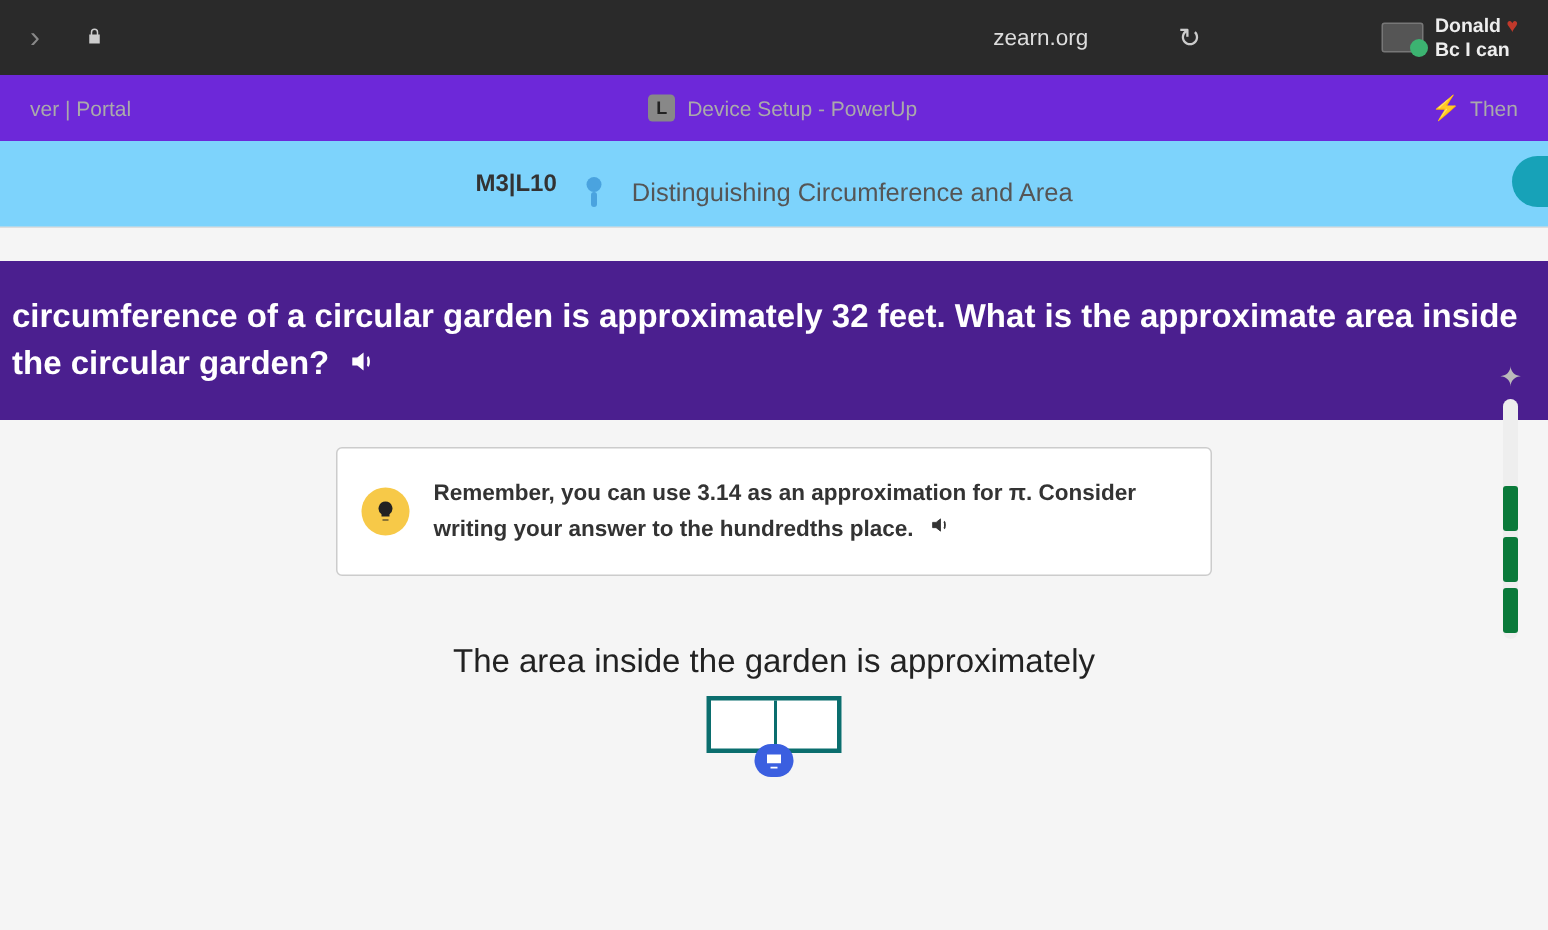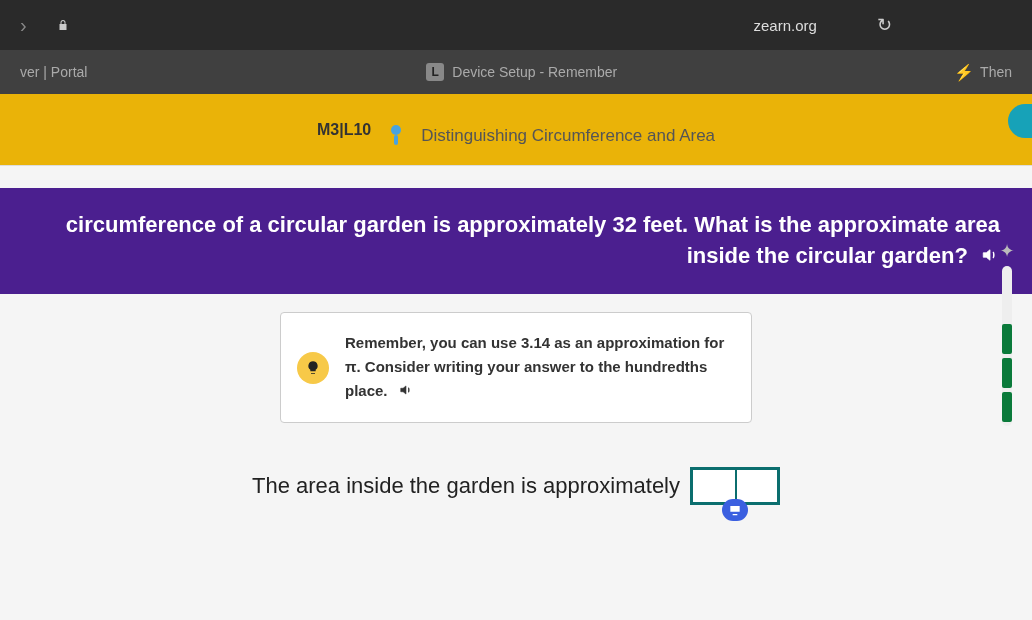--- a/index.html
+++ b/index.html
@@ -57,21 +57,21 @@
     border-radius: 2px;
     position: relative;
   }
   .profile-avatar .dot {
     position: absolute; bottom: -4px; right: -4px;
     width: 12px; height: 12px; border-radius: 50%;
     background: #3cb371;
   }
   .heart { color: #c0392b; }
   .tab-bar {
-    background: #404040;
+    background: #6d28d9;
     height: 44px;
     display: flex;
     align-items: center;
     color: #aaa;
     font-size: 14px;
     padding: 0 10px;
   }
   .tab {
     display: flex;
     align-items: center;
@@ -97,22 +97,22 @@
     font-size: 16px;
     align-items: center; justify-content: center;
   }
   .tab-spacer { flex: 1; }
   .content-area {
     background: #f5f5f5;
     height: calc(100% - 94px);
     position: relative;
   }
   .lesson-bar {
-    background: #eab308;
-    height: 72px;
+    background: #7dd3fc;
+    height: 58px;
     display: flex;
     align-items: center;
     justify-content: center;
     gap: 20px;
     color: #444;
     border-bottom: 1px solid #ddd;
   }
   .lesson-code { font-weight: 600; color: #333; font-size: 16px; }
   .lesson-icon {
     width: 10px; height: 10px;
@@ -132,43 +132,43 @@
   .lesson-dot-right {
     position: absolute;
     right: 0; top: 10px;
     width: 24px; height: 34px;
     border-radius: 17px 0 0 17px;
     background: #17a2b8;
   }
   .question-banner {
     background: #4b1f8f;
     color: #fff;
-    padding: 22px 32px;
-    text-align: right;
+    padding: 22px 8px;
+    text-align: left;
     font-size: 22px;
     font-weight: 700;
     line-height: 1.4;
     margin-top: 22px;
   }
   .speaker-icon {
     display: inline-block;
     vertical-align: middle;
     margin-left: 6px;
   }
   .speaker-icon svg { width: 20px; height: 18px; }
   .sub-instruction {
     color: #222;
     font-size: 21px;
     font-weight: 700;
     text-align: center;
     padding: 26px 40px 10px;
     line-height: 1.5;
   }
   .hint-box {
-    width: 472px;
+    width: 584px;
     margin: 18px auto 0;
     border: 1px solid #ccc;
     border-radius: 4px;
     background: #fff;
     padding: 18px 20px 18px 16px;
     display: flex;
     align-items: center;
     gap: 16px;
   }
   .bulb {
@@ -188,20 +188,21 @@
   .answer-line {
     text-align: center;
     font-size: 22px;
     color: #222;
     margin-top: 44px;
     display: flex;
     align-items: center;
     justify-content: center;
     gap: 10px;
     font-weight: 500;
+    flex-direction: column;
   }
   .answer-input-wrap {
     position: relative;
     display: inline-block;
   }
   .answer-input {
     width: 90px;
     height: 38px;
     border: 3px solid #0b6e6e;
     background: #fff;
@@ -272,30 +273,39 @@
   <div class="url-bar">
     <span class="lock-icon">
       <svg viewBox="0 0 24 24">
           <path d="M12 2a5 5 0 0 0-5 5v3H5v12h14V10h-2V7a5 5 0 0 0-5-5zm-3 5a3 3 0 1 1 6 0v3H9V7z"></path>
         </svg>
     </span>
     <span>zearn.org</span>
   </div>
   <span class="refresh-button">↻</span>
   <div style="width:120px"></div>
+  <div class="profile-block">
+    <div class="profile-avatar">
+        <span class="dot"></span>
+      </div>
+    <div>
+      <div><span>Donald</span> <span class="heart">♥</span></div>
+      <div>Bc I can</div>
+    </div>
+  </div>
 </div>
 
 <div class="tab-bar">
   <div class="tab">
     <span>ver | Portal</span>
   </div>
   <div class="tab-spacer"></div>
   <div class="tab">
     <span class="tab-icon-l">L</span>
-    <span>Device Setup - Remember</span>
+    <span>Device Setup - PowerUp</span>
   </div>
   <div class="tab-spacer"></div>
   <div class="tab">
     <span class="tab-icon-z">⚡</span>
     <span>Then</span>
   </div>
 </div>
 
 <div class="content-area">
 

